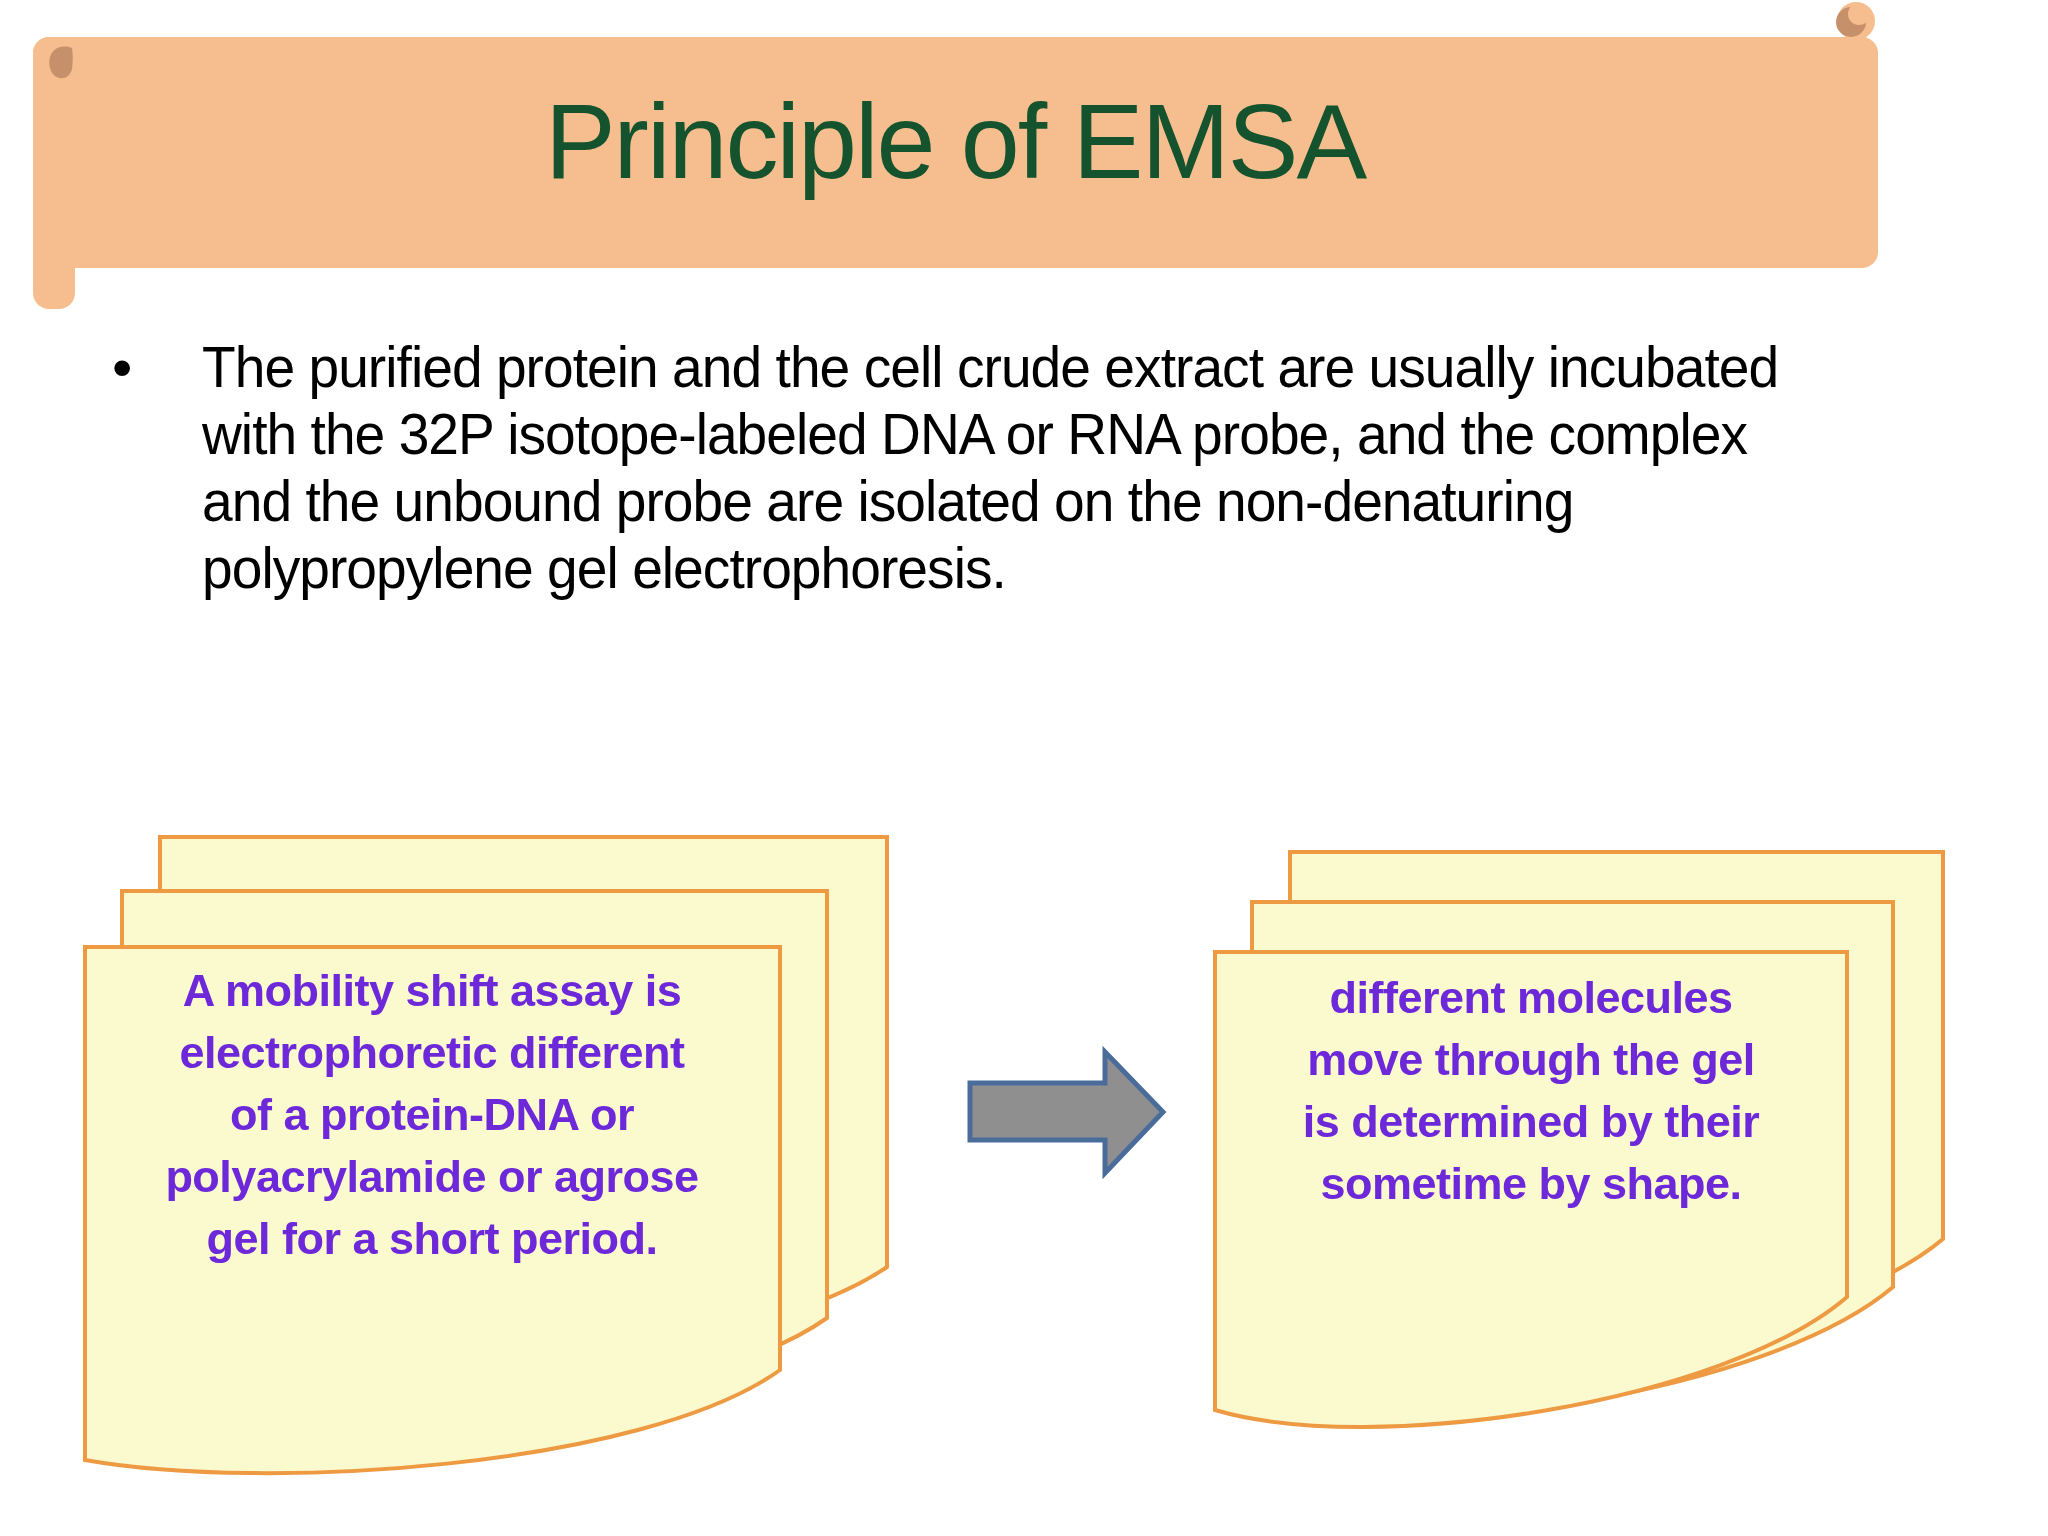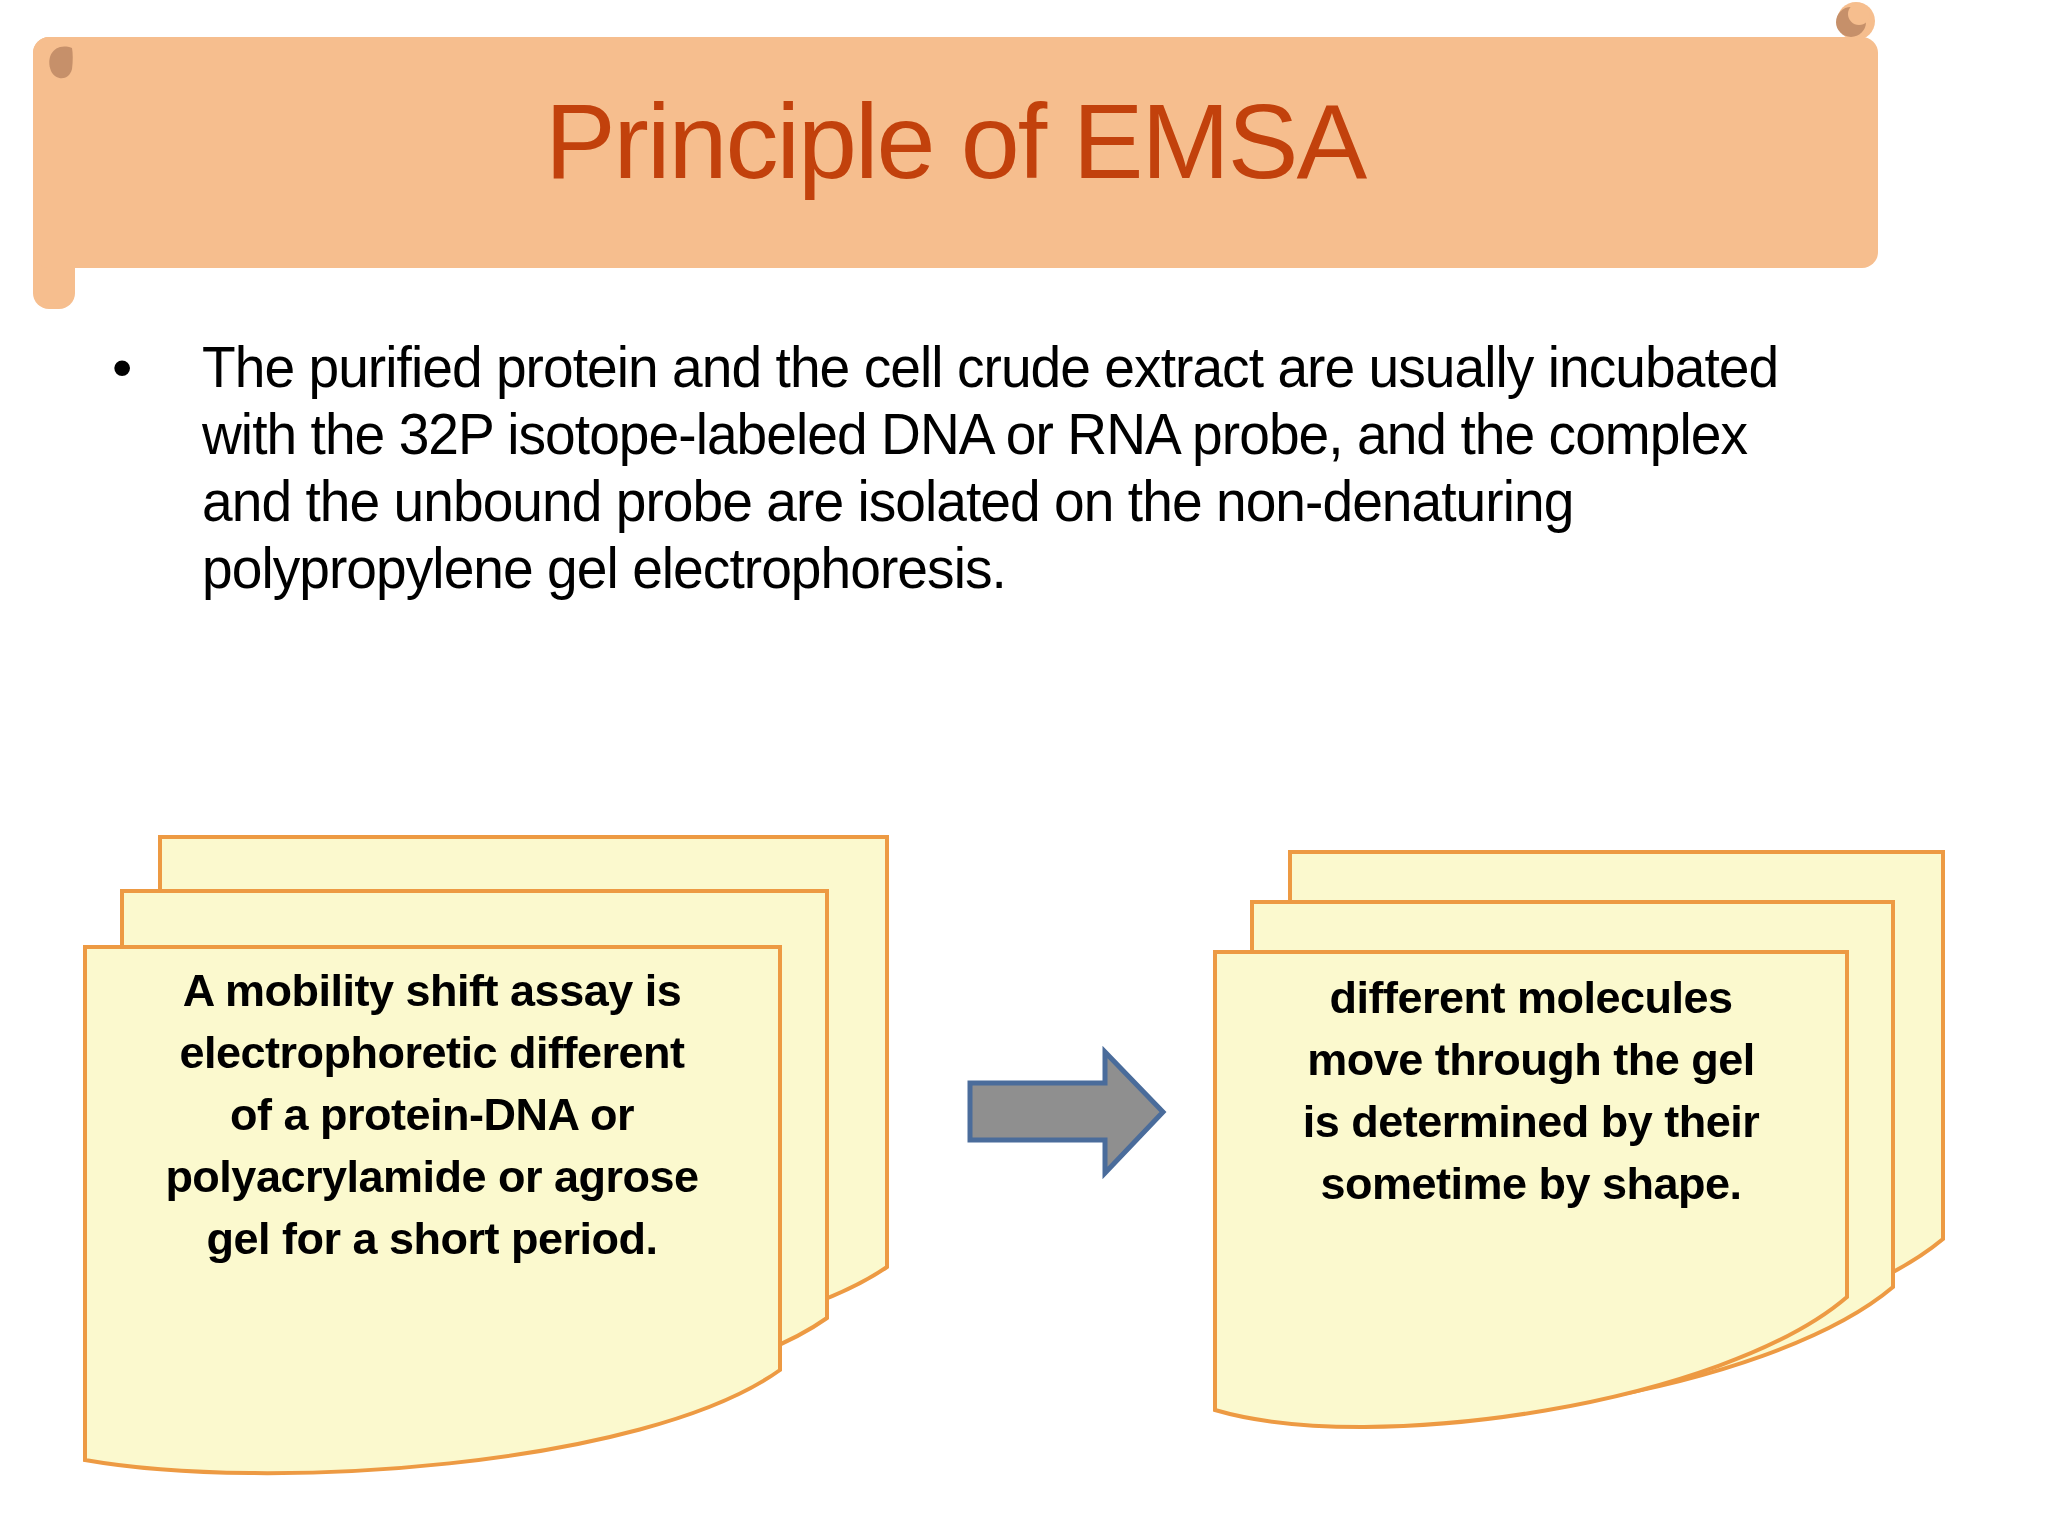--- a/index.html
+++ b/index.html
@@ -19,21 +19,21 @@
   }
   .slide-title {
     position: absolute;
     left: 155px; top: 78px;
     width: 1600px;
     text-align: center;
     font-size: 106px;
     font-weight: 400;
     letter-spacing: -2px;
     line-height: 1.2;
-    color: #c2410c;
+    color: #14532d;
     white-space: nowrap;
   }
   .bullet-marker {
     position: absolute;
     left: 112px; top: 333px;
     font-size: 58px;
     line-height: 67px;
   }
   .para {
     position: absolute;
@@ -51,21 +51,21 @@
   .note-text {
     position: absolute;
     text-align: center;
     font-weight: 700;
   }
   .note-text .line {
     font-size: 45px;
     line-height: 62px;
     letter-spacing: -0.5px;
     white-space: nowrap;
-    color: #000000;
+    color: #6d28d9;
   }
   #left-note-text  { left: 82px;  top: 960px; width: 700px; }
   #right-note-text { left: 1231px; top: 967px; width: 600px; }
 </style>
 </head>
 <body>
 
 <div id="slide">
 
   <svg id="decor" viewBox="0 0 2048 1536" xmlns="http://www.w3.org/2000/svg">

